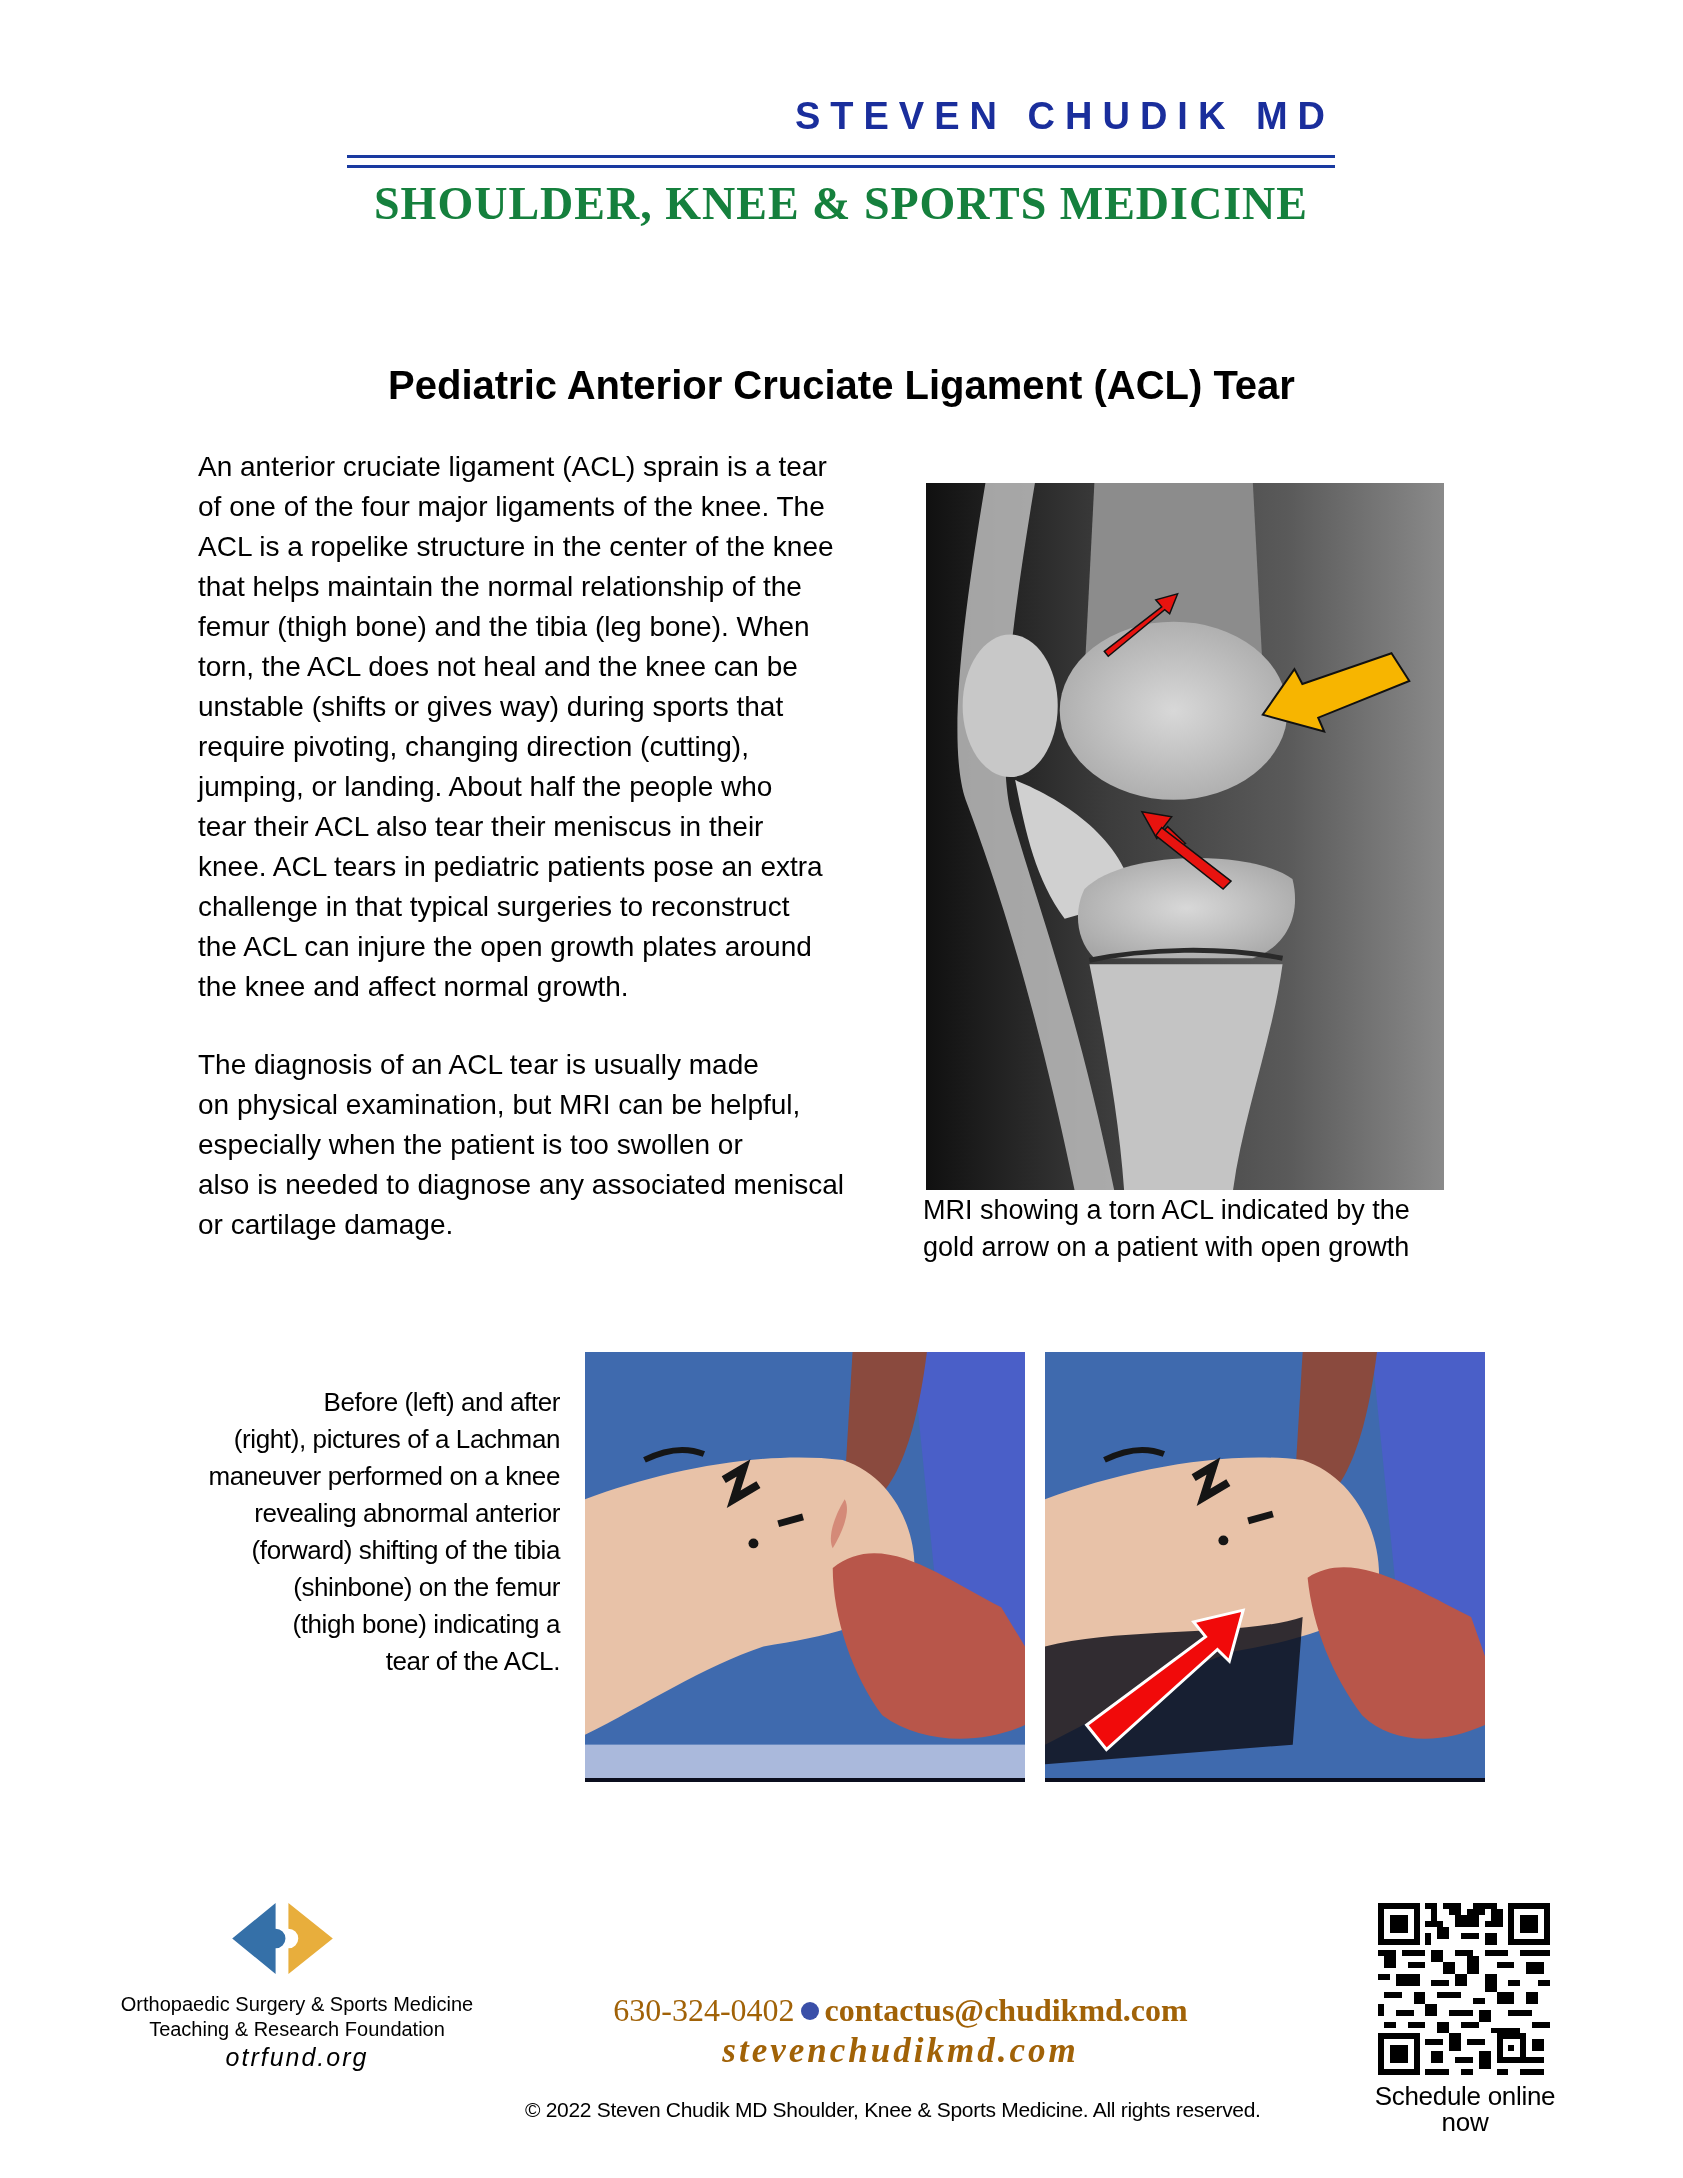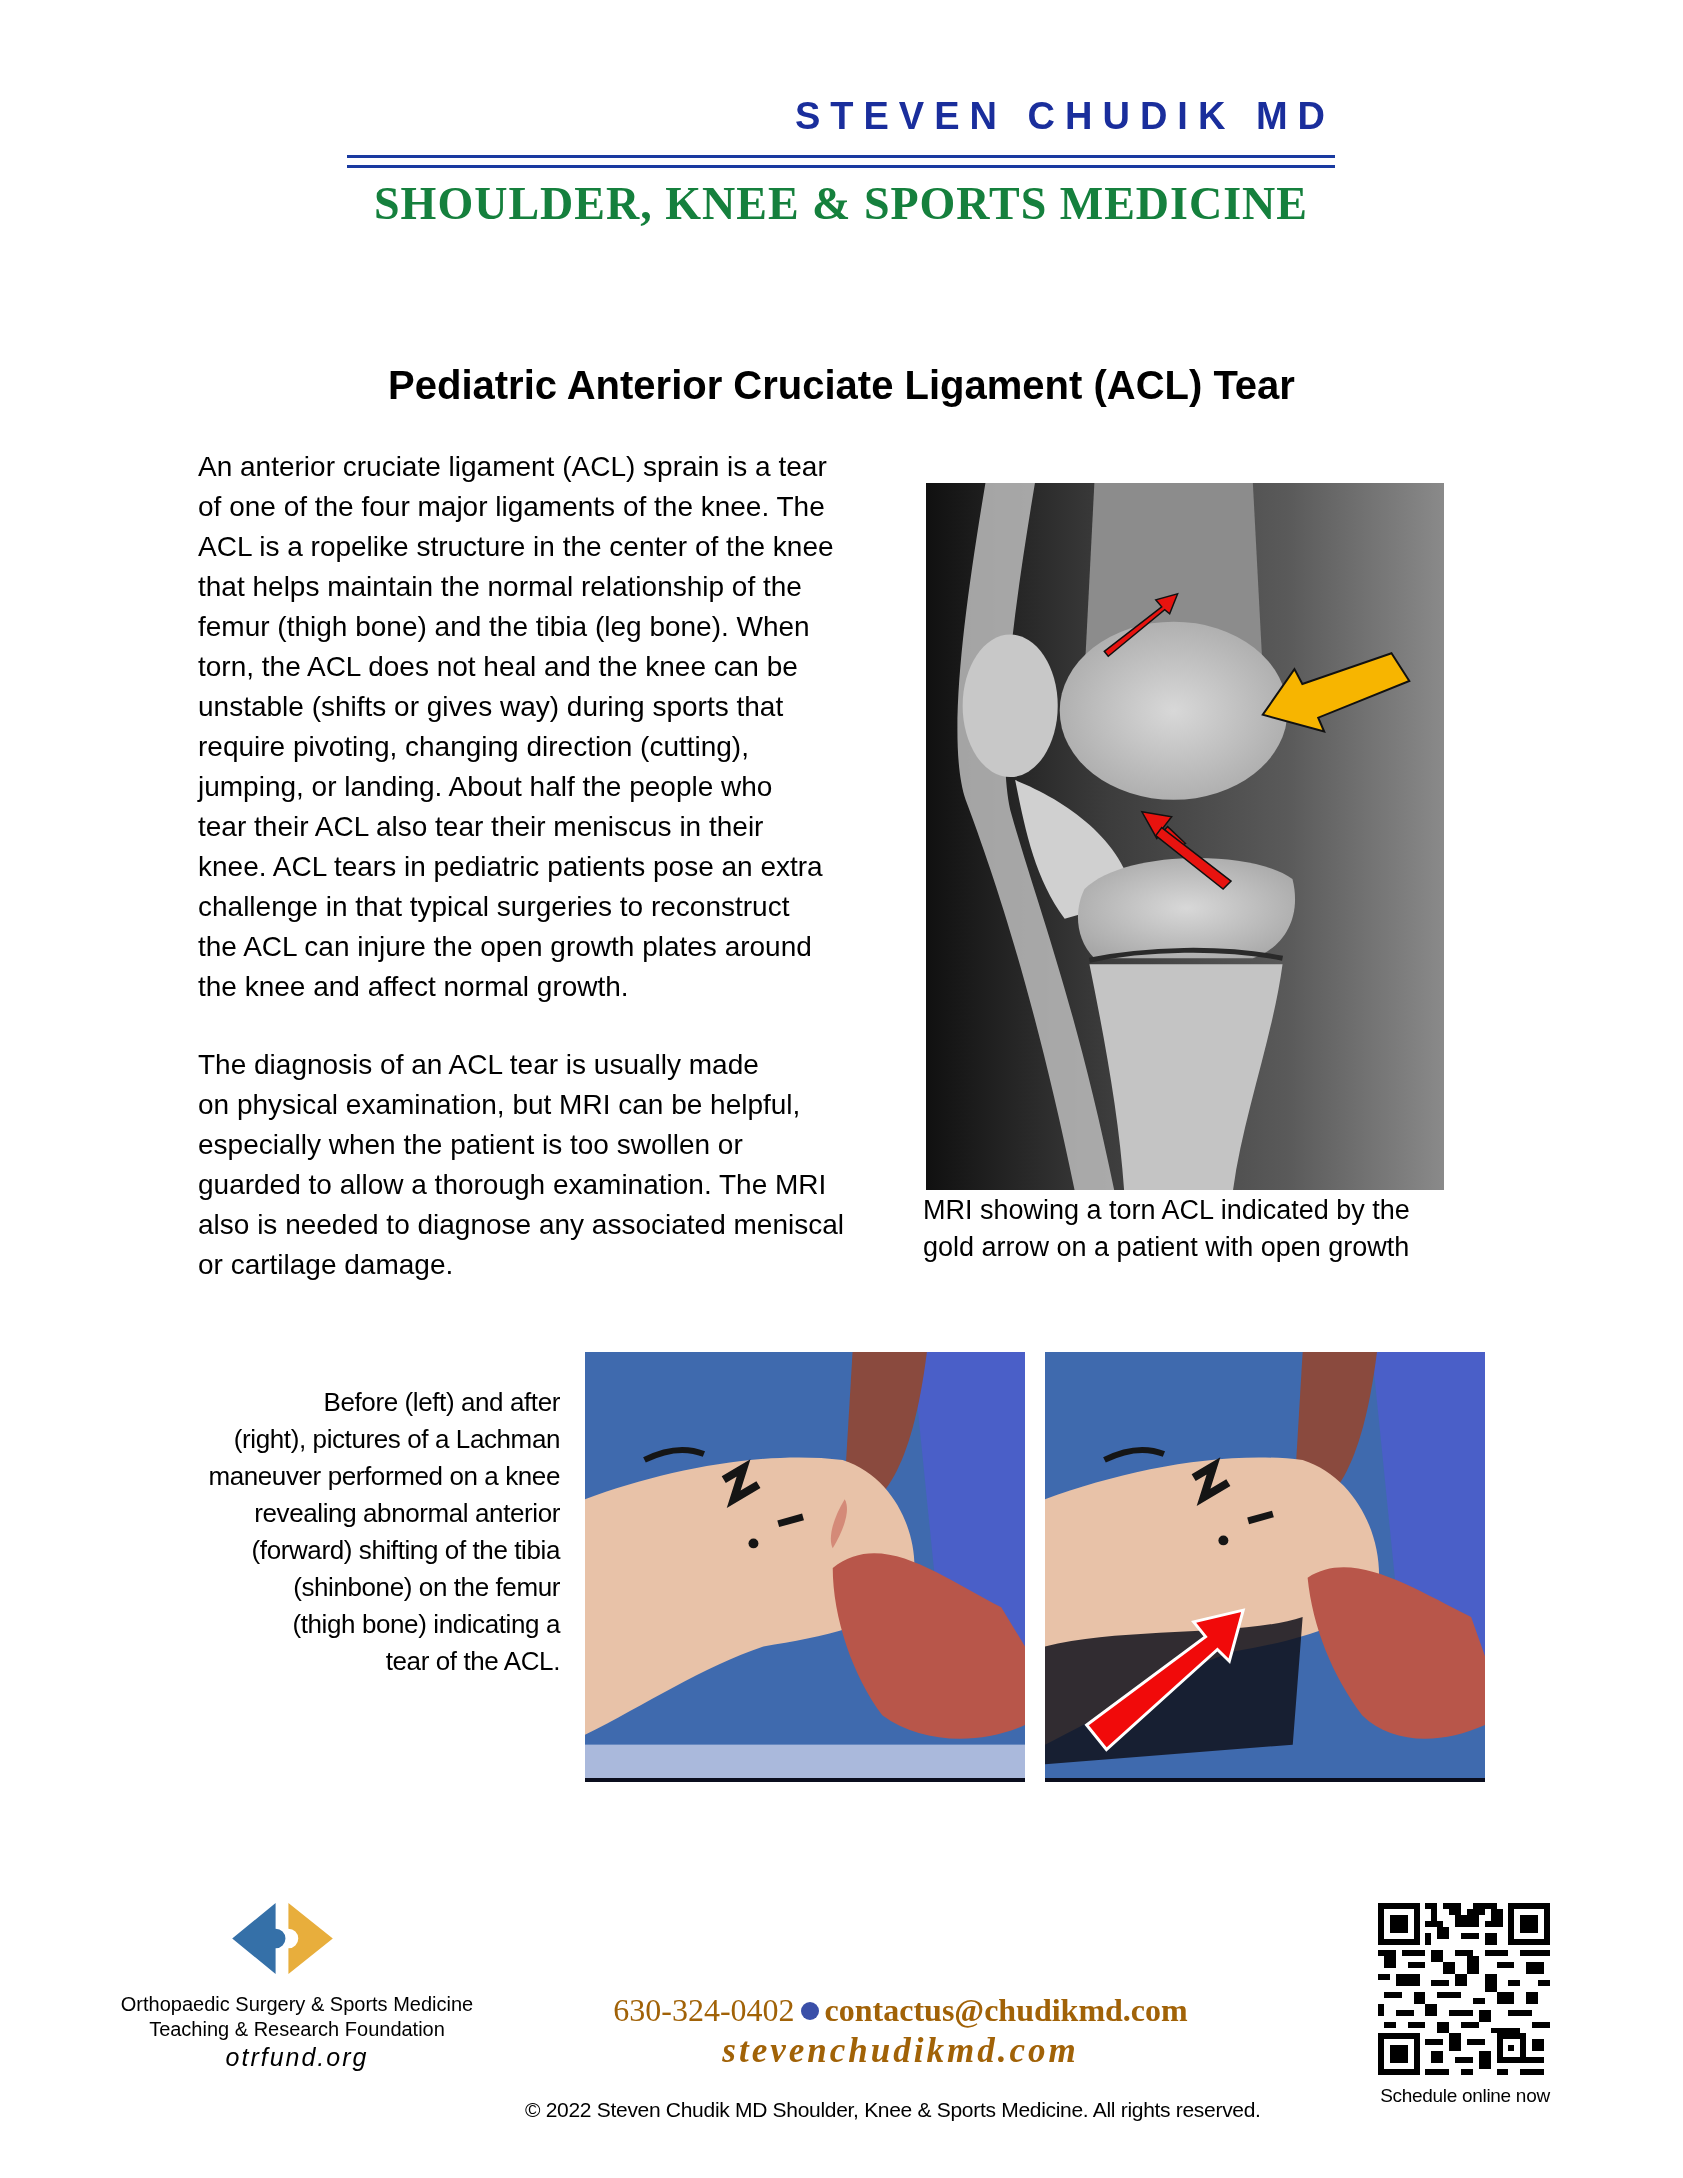--- a/index.html
+++ b/index.html
@@ -36,21 +36,21 @@
   .otrf-logo { left: 232px; top: 1903px; width: 101px; height: 71px; }
   .otrf-text { left: 79px; width: 436px; top: 1992px; text-align: center; font-size: 20px; line-height: 25px; }
   .otrf-url { font-style: italic; font-size: 25px; letter-spacing: 2px; line-height: 30px; }
   .contact { left: 554px; width: 693px; top: 1990px; text-align: center; font-family: "Liberation Serif", serif; color: #a16207; }
   .contact-line1 { font-size: 32px; line-height: 40px; white-space: nowrap; }
   .contact-line1 .email { font-weight: bold; }
   .contact-dot { display: inline-block; width: 18px; height: 18px; border-radius: 50%; background: #3a4fa8; vertical-align: middle; margin: 0 6px 6px 6px; }
   .contact-line2 { font-size: 35px; line-height: 42px; font-weight: bold; font-style: italic; letter-spacing: 3px; }
   .copyright { left: 525px; width: 752px; top: 2097px; font-size: 21px; line-height: 26px; white-space: nowrap; letter-spacing: -0.3px; }
   .qr { left: 1378px; top: 1903px; width: 172px; height: 172px; }
-  .qr-label { left: 1354px; width: 222px; top: 2083px; text-align: center; font-size: 19px; line-height: 26px; letter-spacing: -0.3px; }
+  .qr-label { left: 1354px; width: 222px; top: 2083px; text-align: center; font-size: 26px; line-height: 26px; letter-spacing: -0.3px; }
 </style>
 </head>
 <body>
 
 <div class="abs hdr-name">STEVEN CHUDIK MD</div>
 <div class="abs hdr-rule" style="top:155px"></div>
 <div class="abs hdr-rule" style="top:165px"></div>
 <div class="abs hdr-sub">SHOULDER, KNEE &amp; SPORTS MEDICINE</div>
 
 <div class="abs title">Pediatric Anterior Cruciate Ligament (ACL) Tear</div>
@@ -69,21 +69,20 @@
   <span>knee. ACL tears in pediatric patients pose an extra</span>
   <span>challenge in that typical surgeries to reconstruct</span>
   <span>the ACL can injure the open growth plates around</span>
   <span>the knee and affect normal growth.</span>
 </div>
 
 <div class="abs para" style="top:1045px">
   <span>The diagnosis of an ACL tear is usually made</span>
   <span>on physical examination, but MRI can be helpful,</span>
   <span>especially when the patient is too swollen or</span>
-  <span>guarded to allow a thorough examination. The MRI</span>
   <span>also is needed to diagnose any associated meniscal</span>
   <span>or cartilage damage.</span>
 </div>
 
 <div class="abs mri">
   <svg viewBox="0 0 523 714" preserveAspectRatio="none">
     <defs>
       <radialGradient id="bone" cx="50%" cy="50%" r="60%">
         <stop offset="0%" stop-color="#d8d8d8"></stop>
         <stop offset="100%" stop-color="#a8a8a8"></stop>

